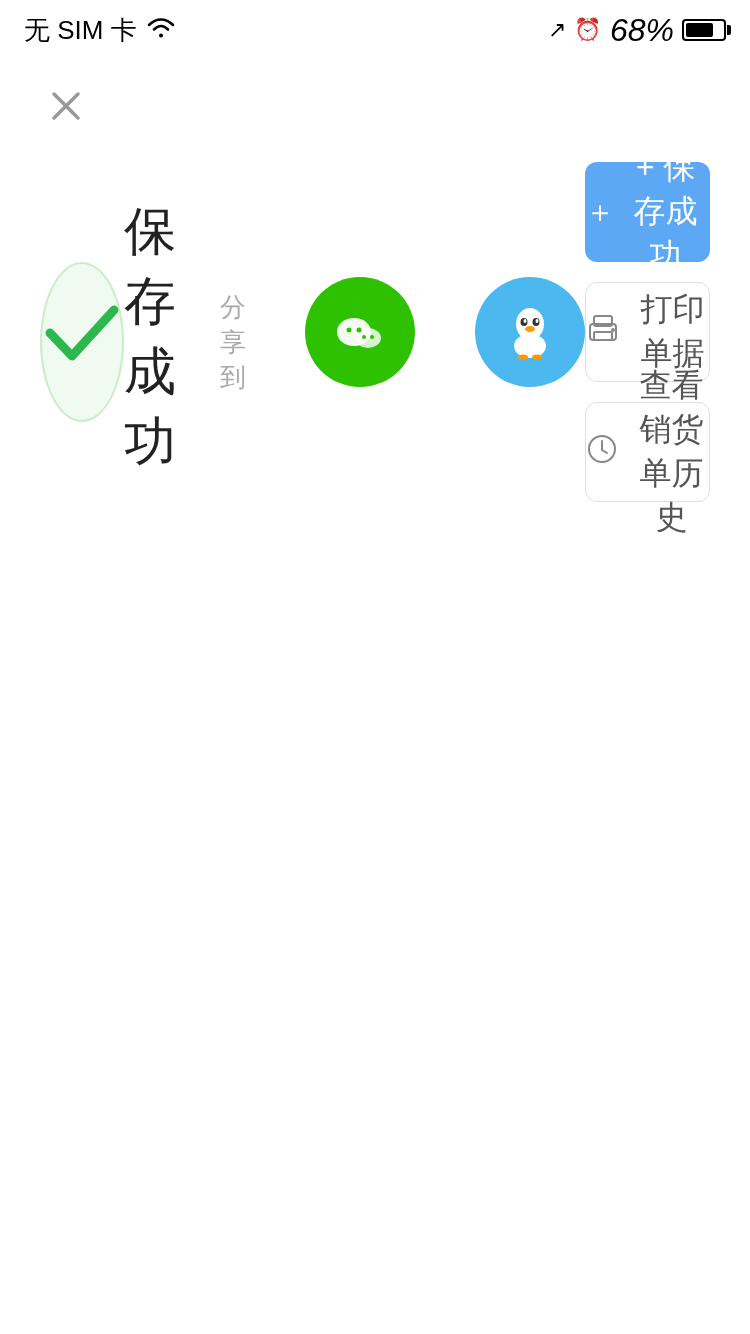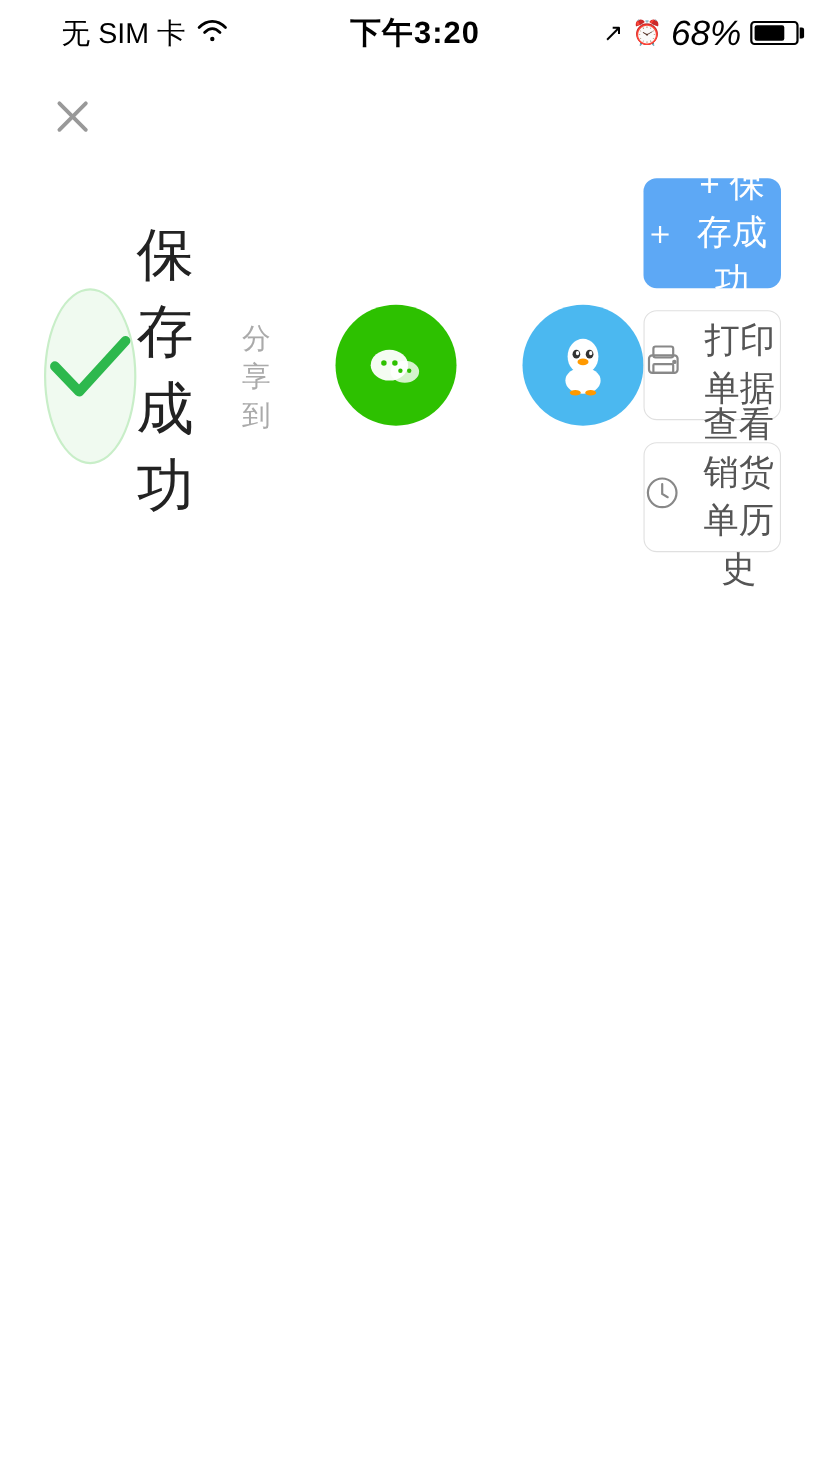--- a/index.html
+++ b/index.html
@@ -24,21 +24,20 @@
       justify-content: space-between;
       padding: 0 24px;
     }
     .status-left {
       display: flex;
       align-items: center;
       gap: 10px;
       font-size: 26px;
       color: #000;
       font-weight: 500;
-      margin-left: 32px;
     }
     .wifi-icon {
       font-size: 24px;
     }
     .status-center {
       font-size: 28px;
       font-weight: 600;
       color: #000;
       letter-spacing: 1px;
     }
@@ -216,21 +215,20 @@
     <span>无 SIM 卡</span>
     <span class="wifi-icon">
       
       <svg width="28" height="22" viewBox="0 0 28 22" fill="none">
         <path d="M14 17.5a2 2 0 1 1 0 4 2 2 0 0 1 0-4z" fill="#000"></path>
         <path d="M7 13.5C9.2 11.3 11.5 10 14 10s4.8 1.3 7 3.5" stroke="#000" stroke-width="2.5" fill="none" stroke-linecap="round"></path>
         <path d="M2 9C5.5 5.5 9.5 3.5 14 3.5S22.5 5.5 26 9" stroke="#000" stroke-width="2.5" fill="none" stroke-linecap="round"></path>
       </svg>
     </span>
   </div>
-  <div class="status-center">下午3:20</div>
   <div class="status-right">
     <span style="font-size:22px;">↗</span>
     <span style="font-size:22px;">⏰</span>
     <span style="font-size:32px;font-style:italic;">68%</span>
     <span class="battery-icon">
       <span class="battery-fill"></span>
     </span>
   </div>
 </div>
 

